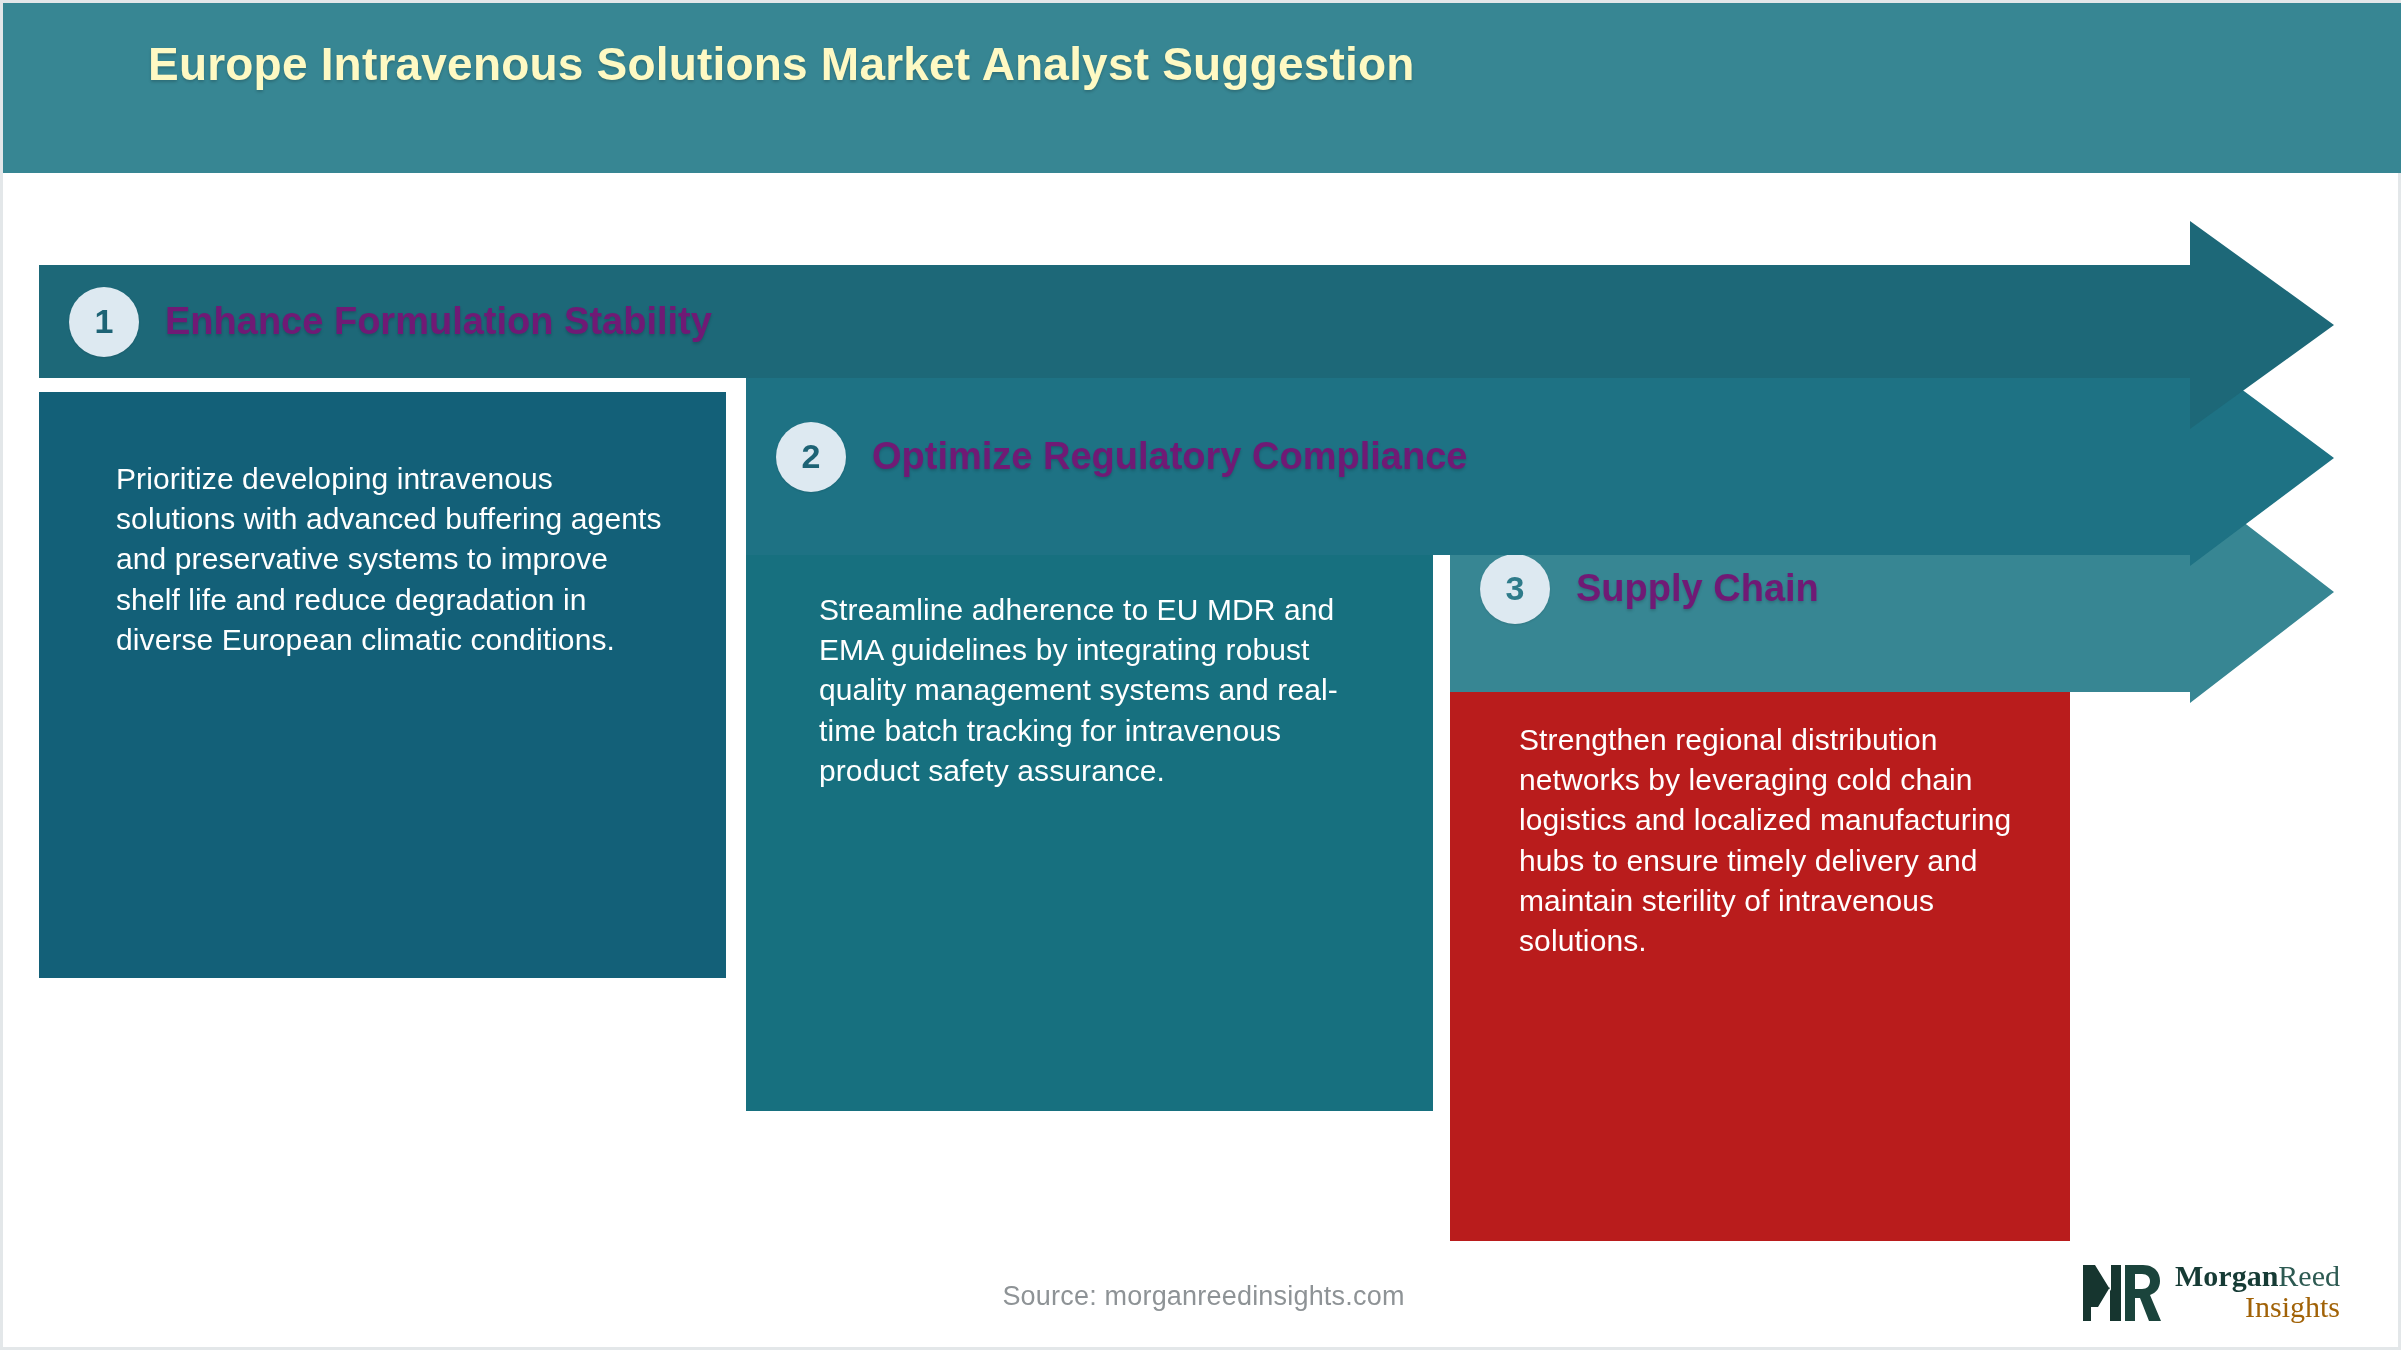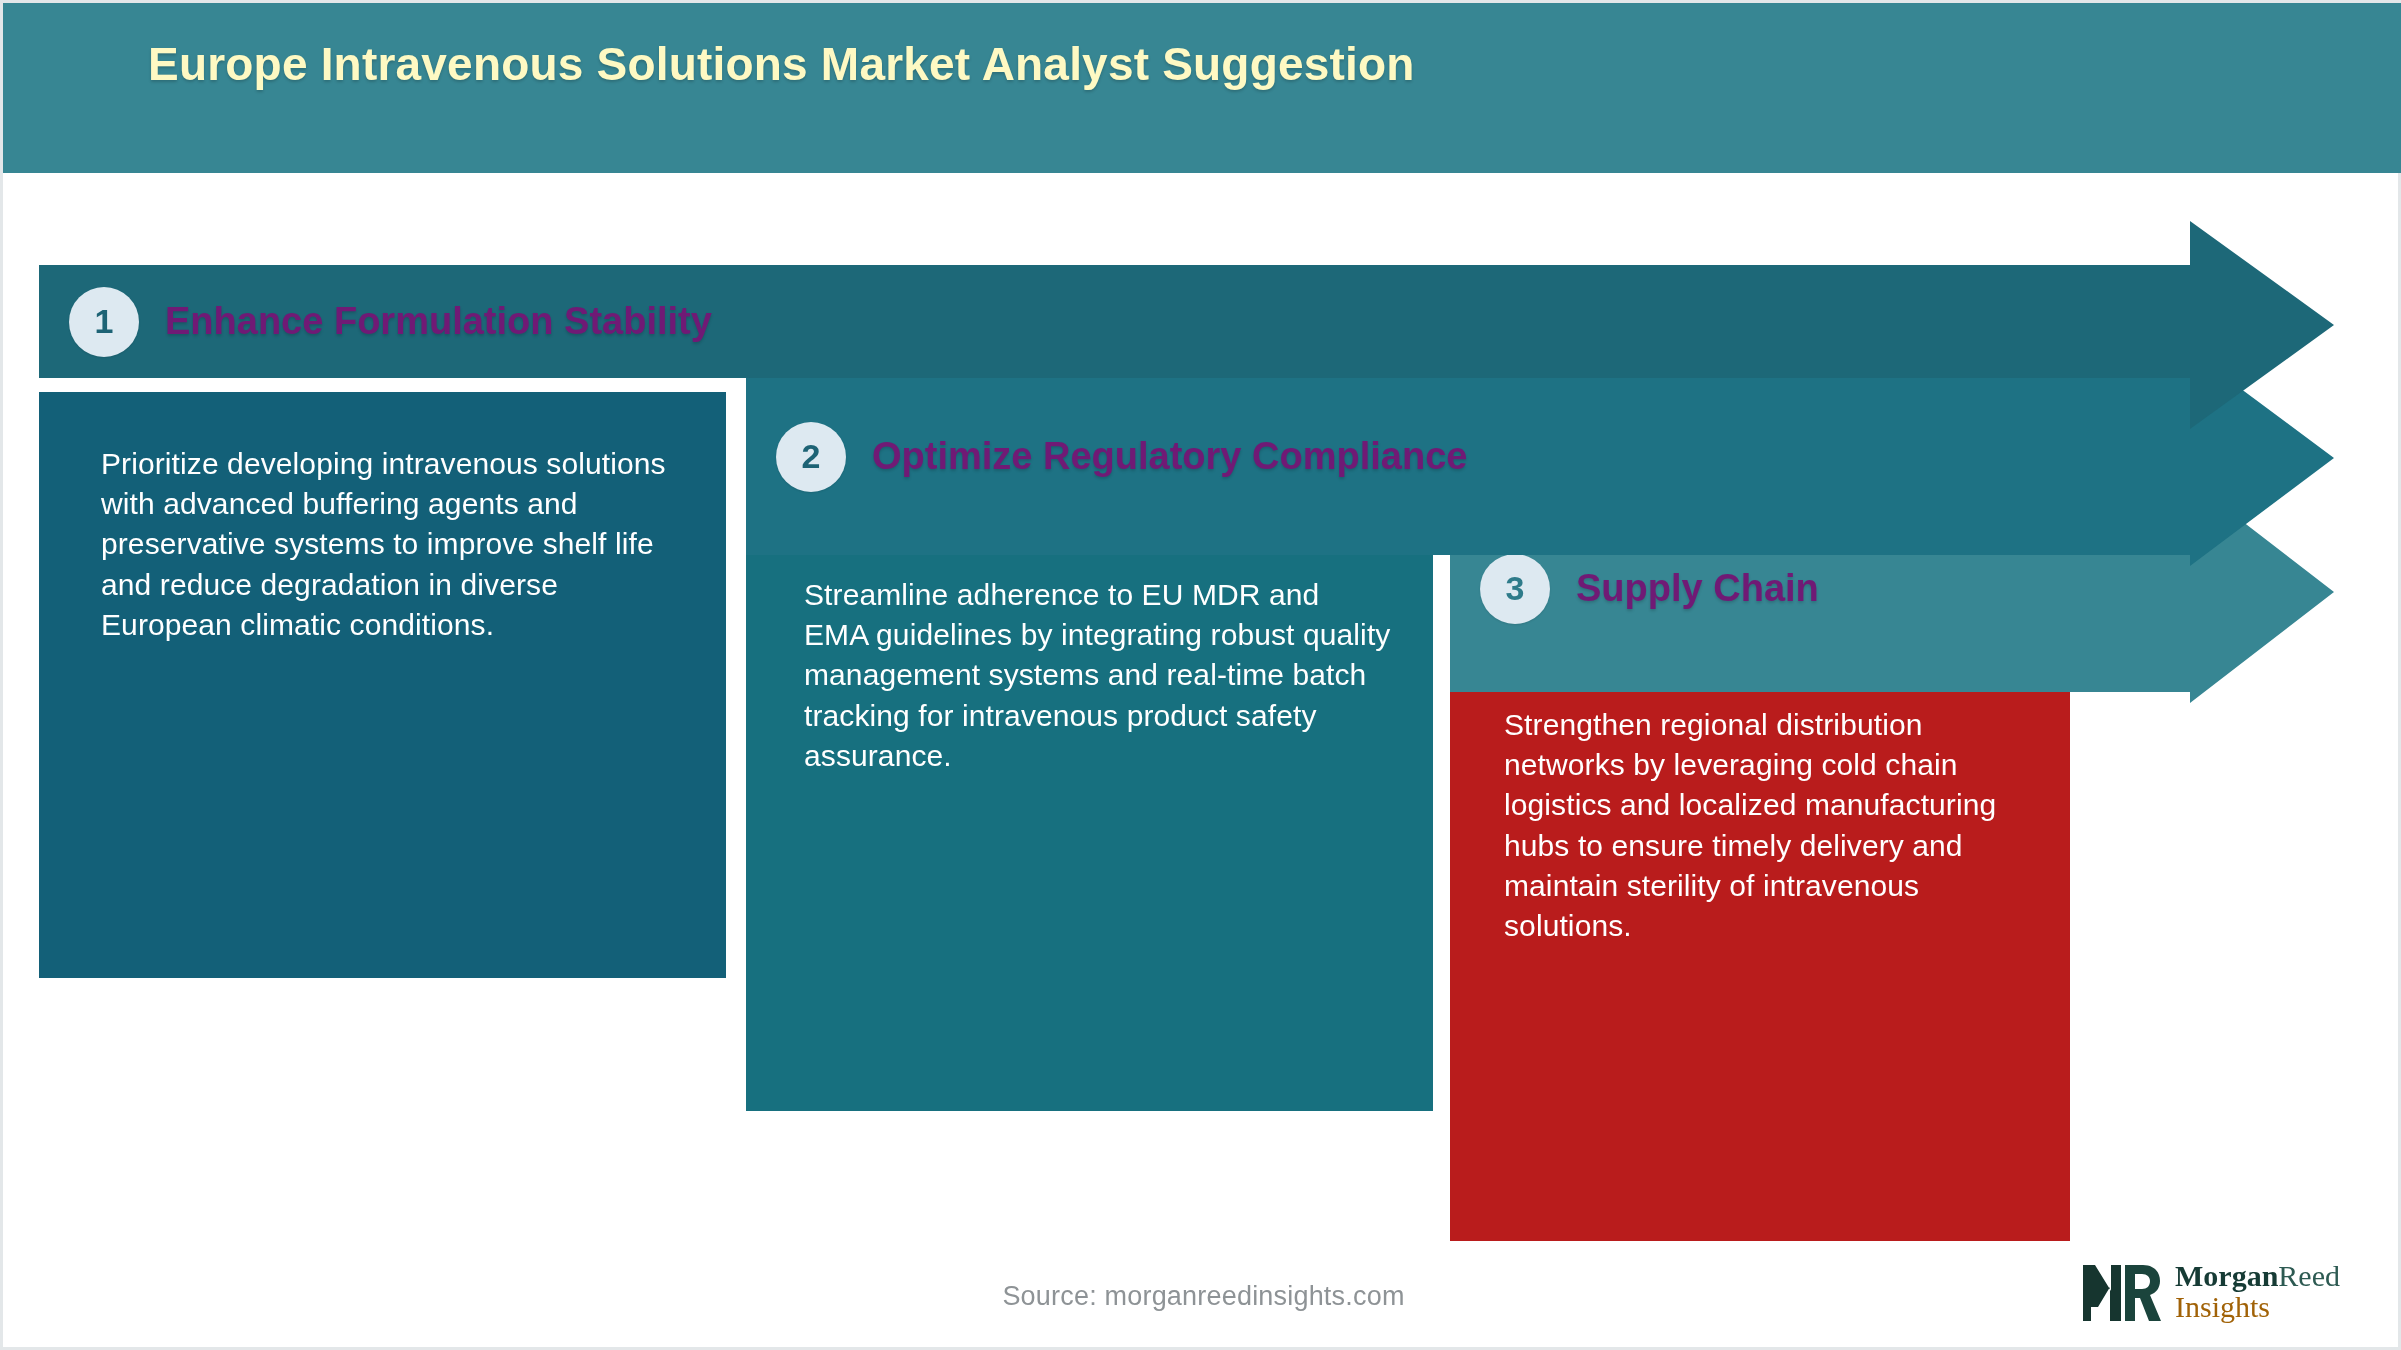--- a/index.html
+++ b/index.html
@@ -69,42 +69,42 @@
   #arrow3{left:1447px;top:478px;width:884px;height:222px;z-index:10;}
   #arrow3 .banner-content{left:30px;top:51px;height:113px;}
 
   
   .panel{
     position:absolute;
     box-sizing:border-box;
     padding:52px 42px 30px 62px;
   }
   .panel p{
-    margin:0;
+    margin:15px;
     color:#ffffff;
     font-size:30px;
     line-height:1.34;
     letter-spacing:.1px;
   }
   #panel1{left:36px;top:389px;width:687px;height:586px;background:#136078;z-index:29;}
   #panel2{left:743px;top:520px;width:687px;height:588px;background:#17707f;z-index:19;
           padding:52px 42px 30px 58px;}
   #panel3{left:1447px;top:650px;width:620px;height:588px;background:#b91c1c;z-index:9;
           padding:52px 42px 30px 54px;}
 
   
   .source{
     position:absolute;left:0;top:1278px;width:2401px;
     text-align:center;
     font-size:27px;color:#8e9396;
     letter-spacing:.2px;
   }
   .logo{
     position:absolute;right:58px;top:1258px;
-    display:flex;align-items:center;gap:14px;
+    display:flex;align-items:center;gap:14px;text-align:right;
   }
   .logo-mark{width:80px;height:62px;flex:0 0 auto;}
   .logo-text{display:flex;flex-direction:column;line-height:1.02;}
   .logo-line1{font-family:"Liberation Serif",serif;font-size:30px;font-weight:bold;color:#163b35;white-space:nowrap;}
   .logo-line1 .reed{font-weight:normal;color:#2d5a52;}
   .logo-line2{font-family:"Liberation Serif",serif;font-size:30px;color:#a16207;}
 </style>
 </head>
 <body>
 

